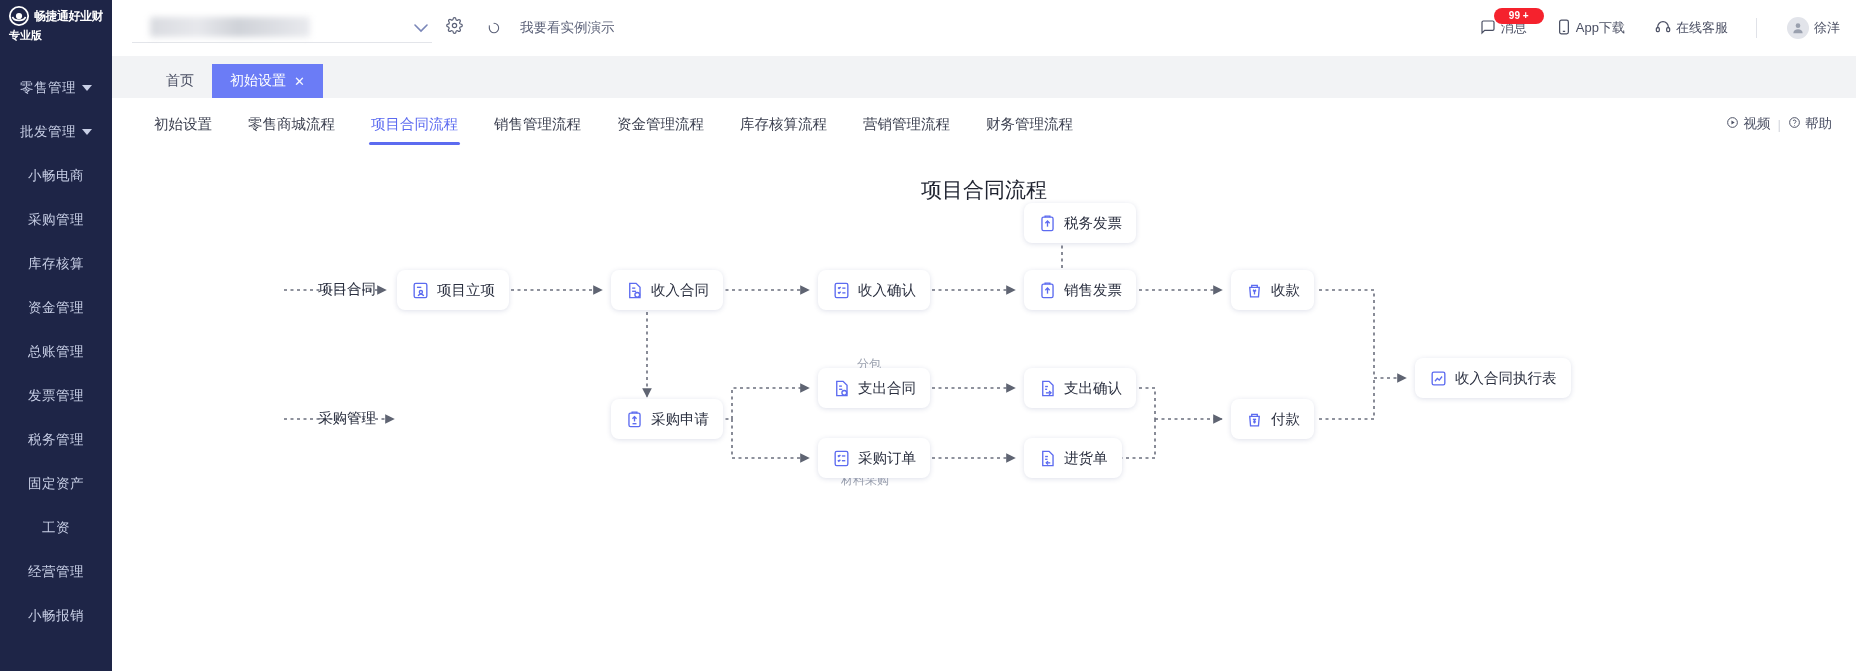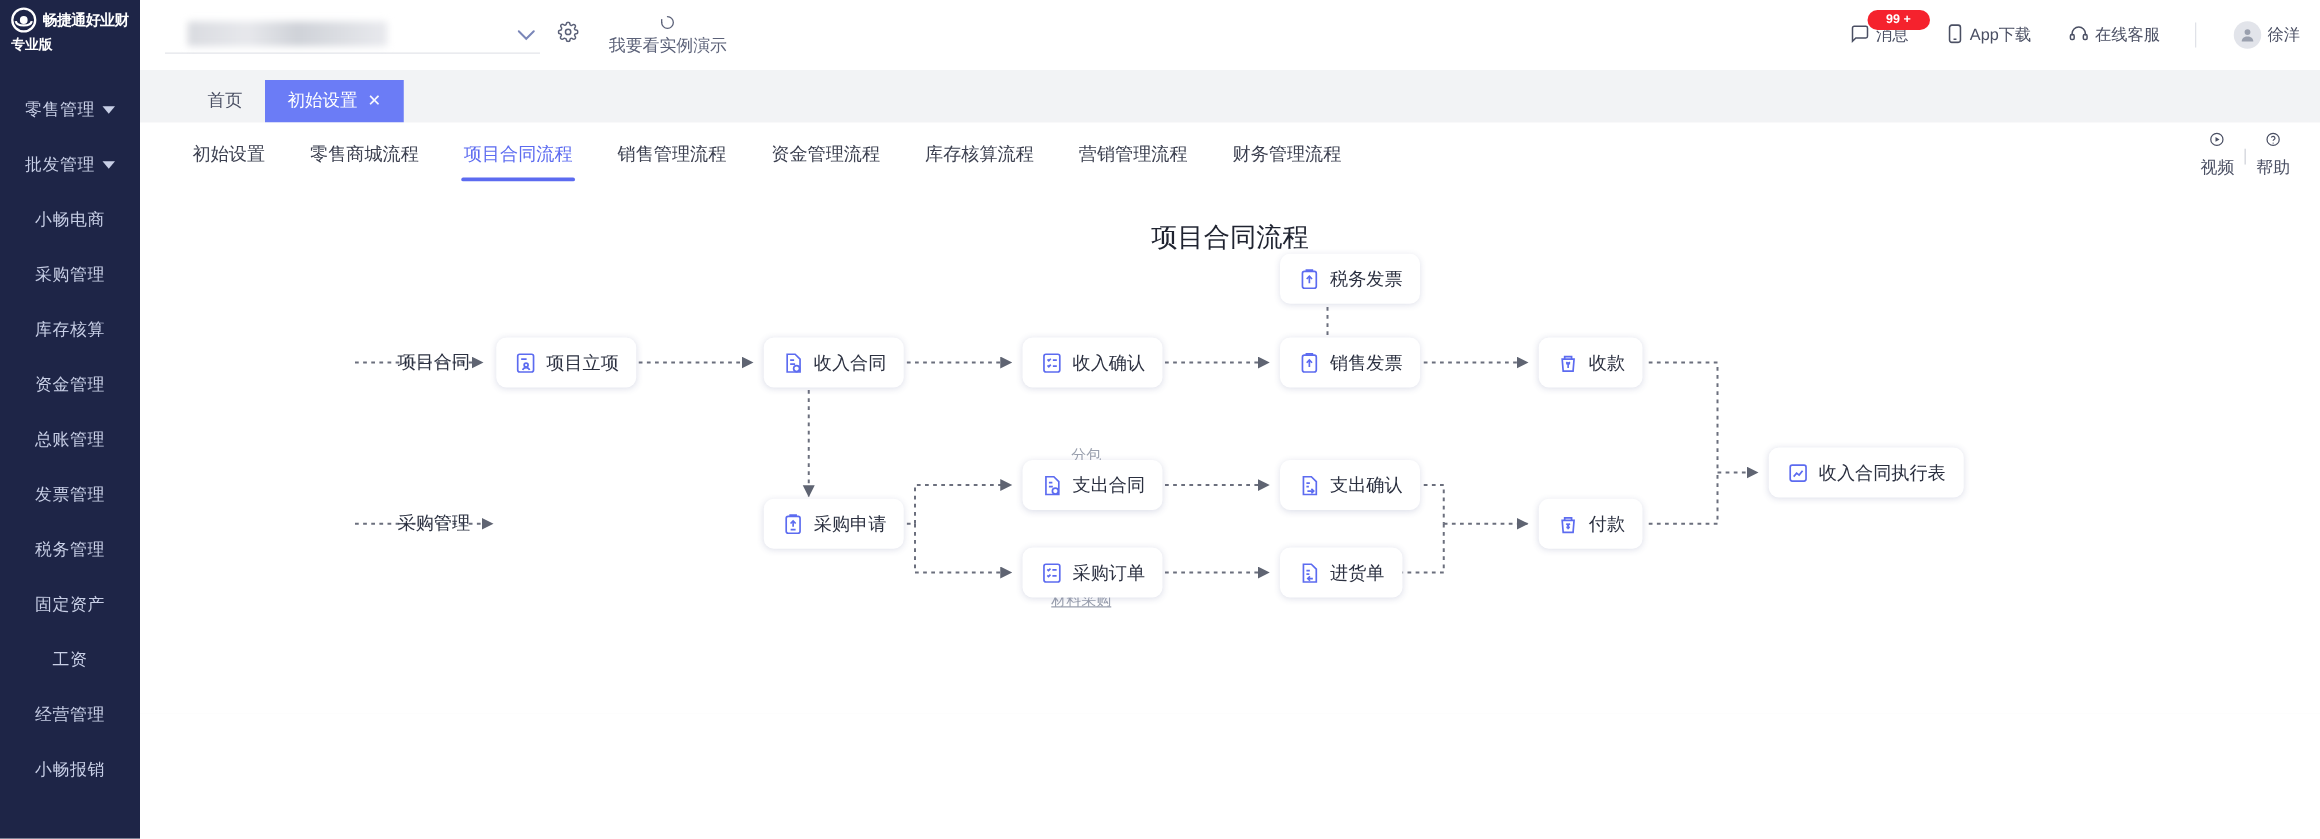--- a/index.html
+++ b/index.html
@@ -45,21 +45,21 @@
     height: 30px; font-size: 14px; color: #333; padding: 0 22px 0 2px; background: transparent;
     font-family: "Liberation Sans", sans-serif;
   }
   .masked {
     position:absolute; left: 18px; top: 4px; width: 160px; height: 20px;
     background: linear-gradient(90deg,#d9dbe0 0%, #e7e8ec 30%, #cfd2d8 55%, #e9eaee 100%);
     filter: blur(3px); border-radius: 2px;
   }
   .chev-down { position:absolute; right: 4px; top: 8px; color:#7a86b8; font-size: 13px; }
   .gear { color:#5b6178; font-size:18px; cursor:pointer; margin-left: 4px;}
-  .demo-link { display:flex; align-items:center; gap:3px; color:#5b6178; font-size:13.5px; margin-left: 14px; cursor:pointer;flex-direction:column;}
+  .demo-link { display:flex; align-items:center; gap:19px; color:#5b6178; font-size:13.5px; margin-left: 14px; cursor:pointer;}
   .demo-ico { width:14px; height:14px; }
   .topbar-spacer { flex: 1 1 auto; }
   .tb-item { display:flex; align-items:center; gap:5px; color:#4a4f63; font-size:13px; cursor:pointer; position:relative; margin-left: 20px;}
   .badge {
     position:absolute; top:-11px; left: 14px; background:#f5222d; color:#fff;
     font-size:10px; line-height:1; padding:3px 15px; border-radius:9px; white-space:nowrap; font-weight:bold;
   }
   .tb-divider { width:1px; height:20px; background:#e0e2e8; margin-left:18px; }
   .avatar { width:22px; height:22px; border-radius:50%; background:#e2e4ea; display:flex;align-items:center;justify-content:center; }
   .user-name { color:#4a4f63; font-size:13px; max-width: 34px; overflow:hidden; white-space:nowrap;}
@@ -82,37 +82,37 @@
   .subtab {
     font-size: 14.5px; color:#3c4050; padding: 0 18px; height: 52px; line-height:52px;
     cursor:pointer; position:relative; white-space:nowrap;
   }
   .subtab.active { color:#5c6bf0; }
   .subtab.active::after {
     content:""; position:absolute; left: 16px; right: 16px; bottom: 5px; height: 3px;
     background:#5c6bf0; border-radius:2px;
   }
   .subtabs-right { margin-left:auto; display:flex; align-items:center; gap:7px; color:#4a4f63; font-size:13.5px; white-space: nowrap;}
-  .st-link { display:flex; align-items:center; gap:4px; cursor:pointer;flex-direction:column; }
+  .st-link { display:flex; align-items:center; gap:4px; cursor:pointer; }
   .st-sep { color:#d5d7de; }
 
   
   .diagram-title {
     text-align:center; font-size: 21px; color:#1f2330; margin-top: 26px; font-weight: 500;
   }
   .canvas { position: relative; width: 100%; height: 430px; }
   .node {
     position:absolute; background:#ffffff; border-radius: 8px;
     box-shadow: 0 1px 5px rgba(60,70,130,.17); display:flex; align-items:center;
     gap: 7px; padding: 0 14px; height: 40px; font-size: 14.5px; color:#2b3040; white-space:nowrap;
     cursor: pointer;
   }
   .node .nico { width:19px; height:19px; flex:0 0 19px; }
   .rowlabel { position:absolute; font-size: 14.5px; color:#2b3040; white-space:nowrap; }
-  .edgelabel { position:absolute; font-size: 12px; color:#9aa0ae; white-space:nowrap;text-decoration:underline; }
+  .edgelabel { position:absolute; font-size: 12px; color:#9aa0ae; white-space:nowrap; }
   svg.edges { position:absolute; left:0; top:0; width:100%; height:100%; pointer-events:none; }
   
   .vscroll { position:absolute; right:0; top:0; width:6px; height:100%; background:transparent; }
 </style>
 </head>
 <body>
 
 <div class="app">
 
   <aside class="sidebar">

